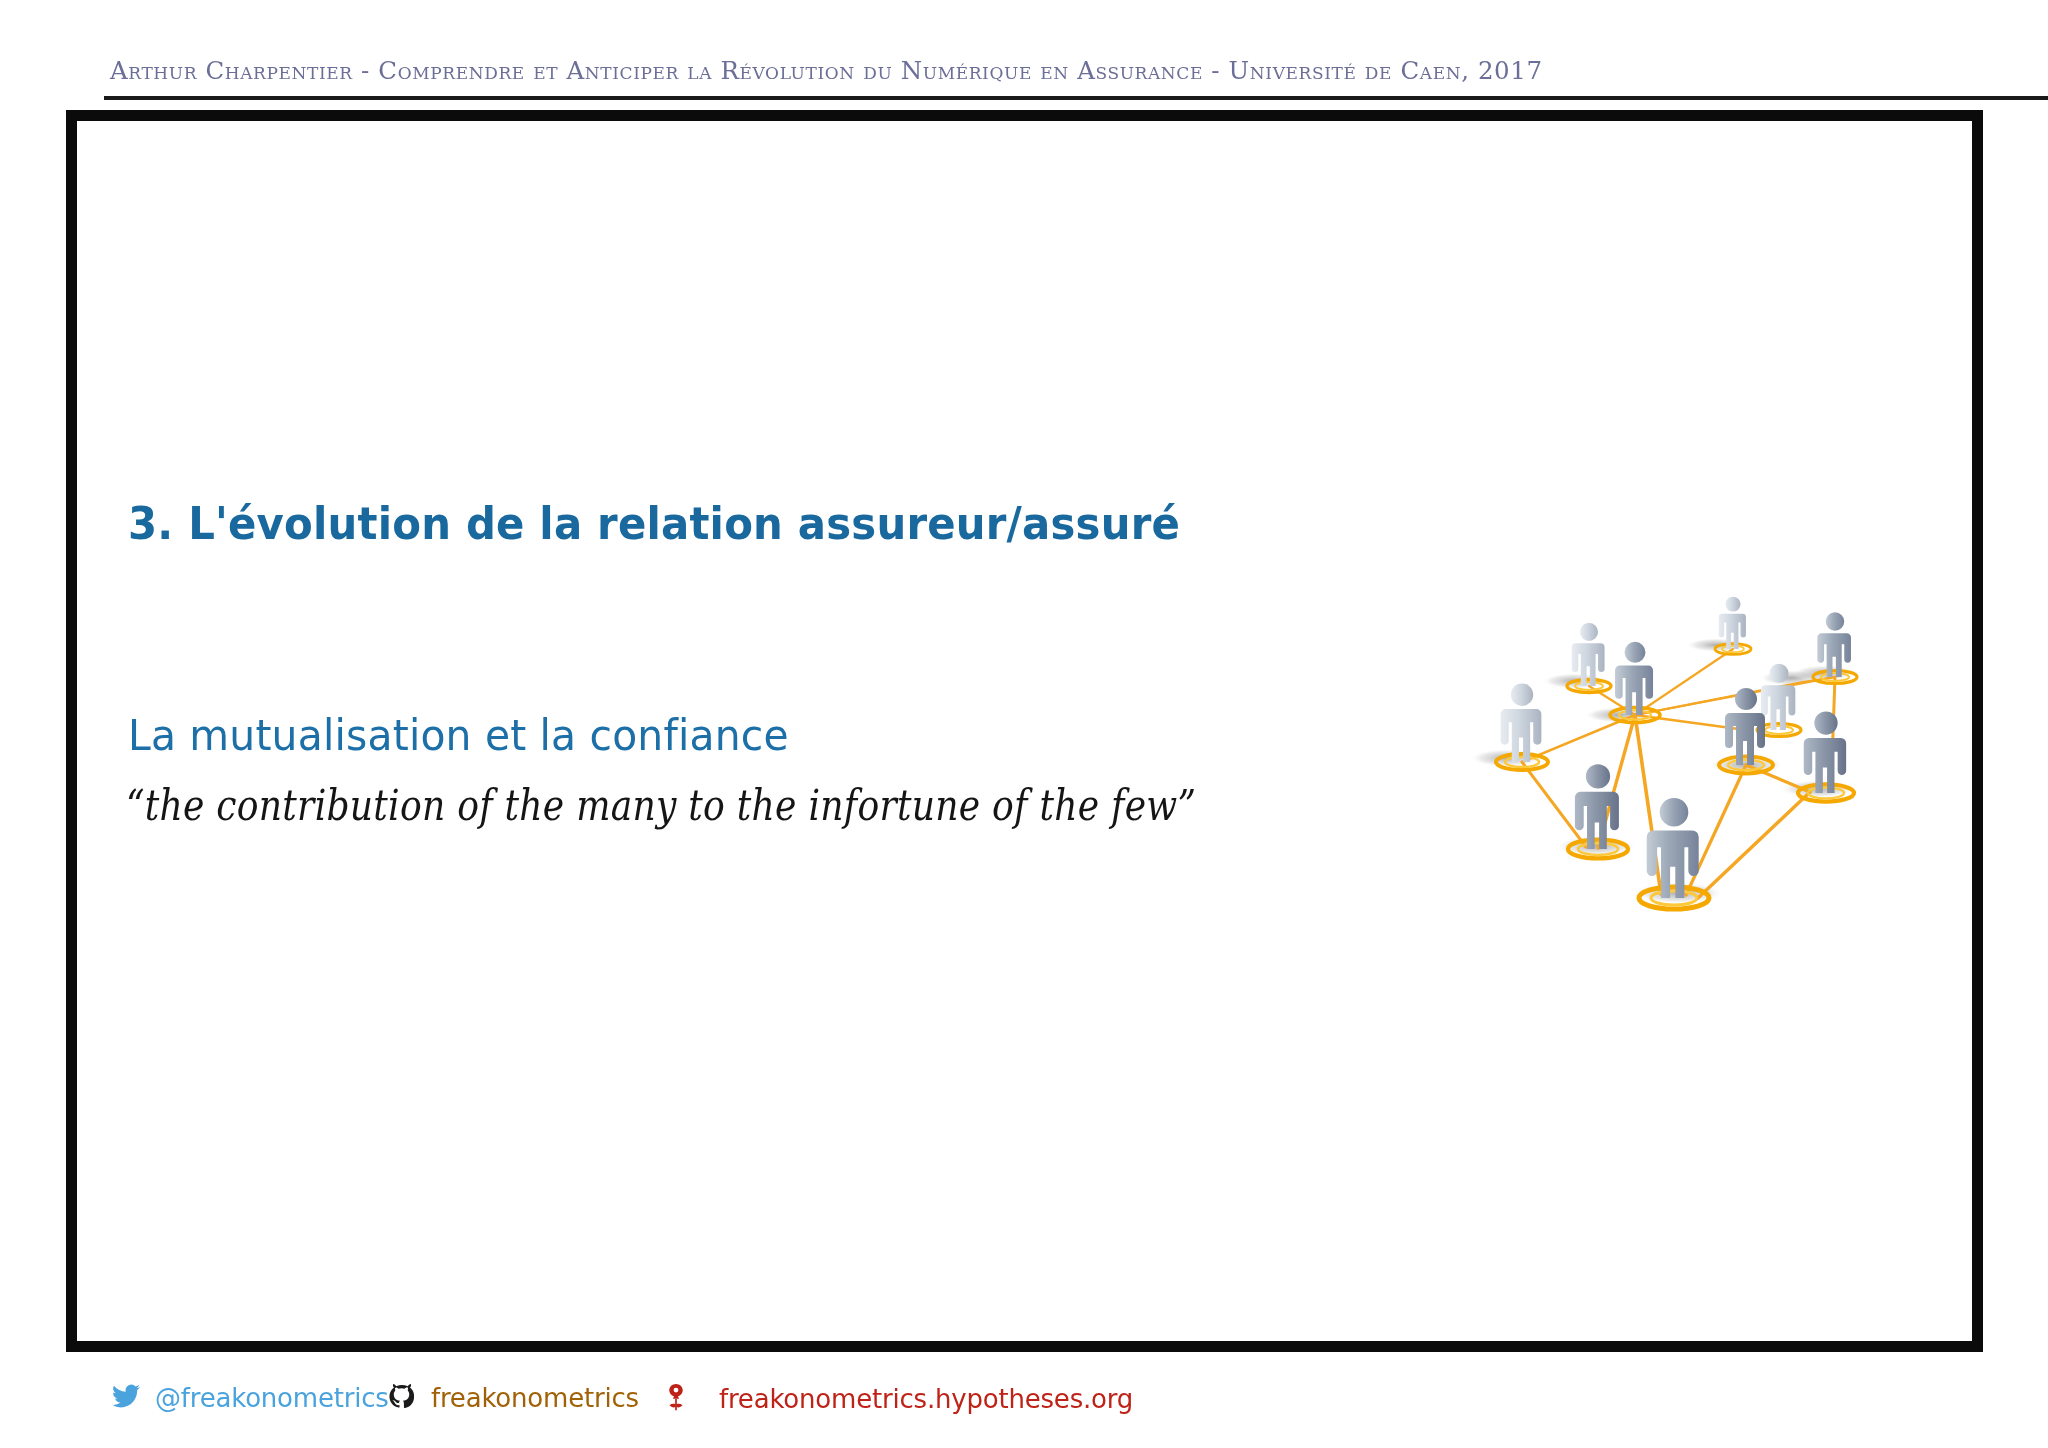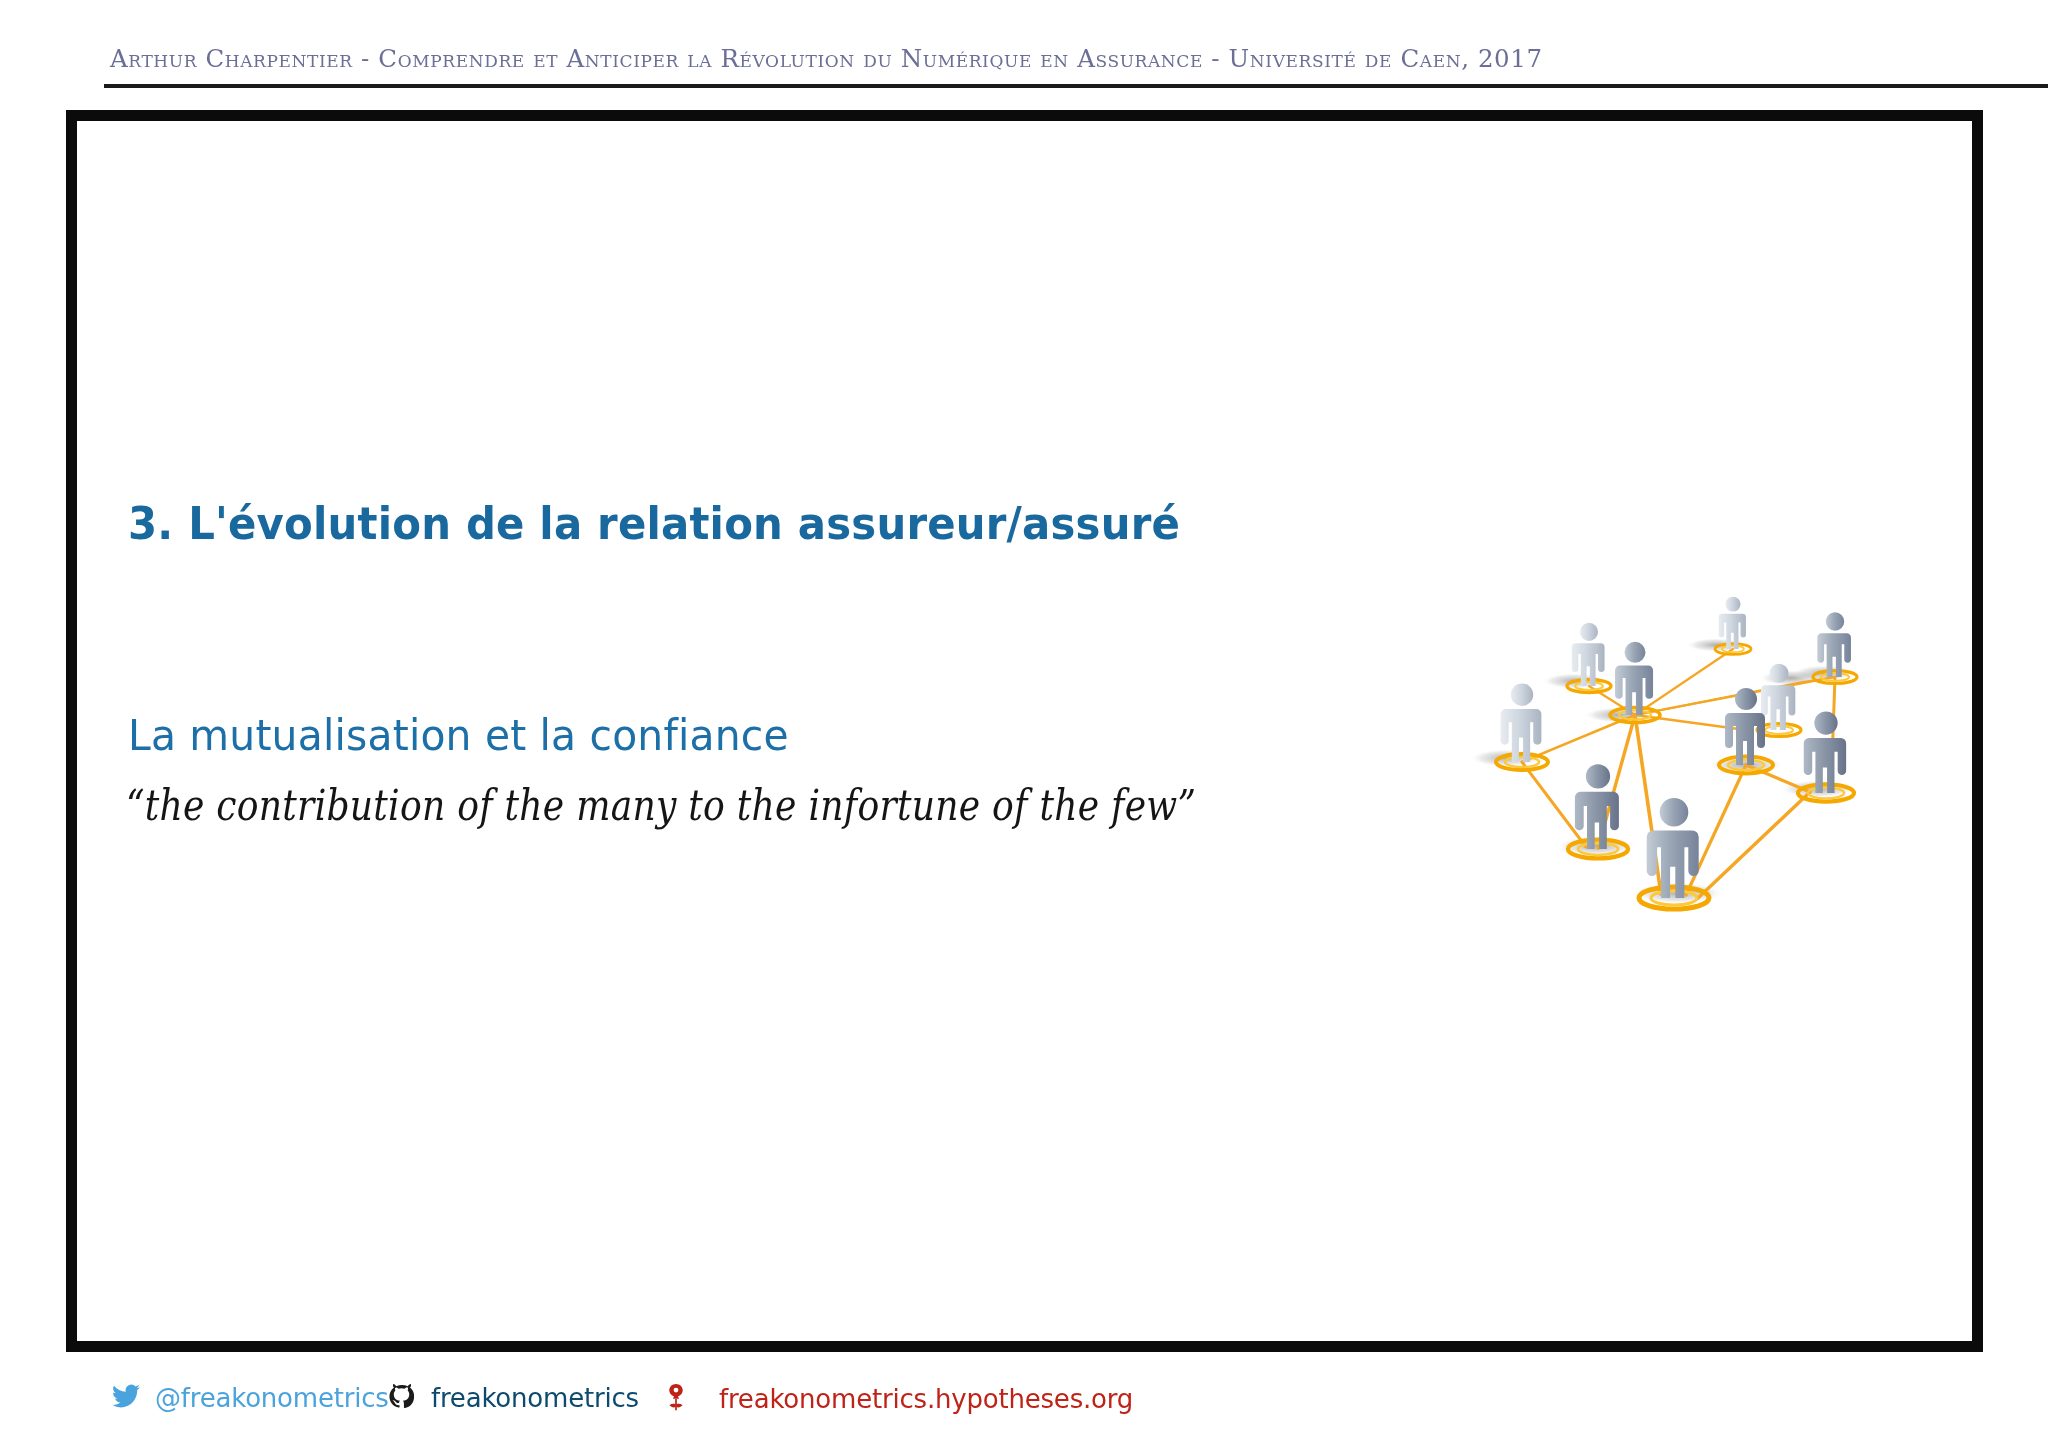--- a/index.html
+++ b/index.html
@@ -12,21 +12,21 @@
     height: 1448px;
     position: relative;
     overflow: hidden;
     font-family: "Liberation Sans", sans-serif;
   }
 
   
   .header {
     position: absolute;
     left: 0;
-    top: 0;
+    top: 12px;
     width: 2048px;
     height: 92px;
   }
   .header-text {
     position: absolute;
     left: 110px;
     top: 44px;
     font-family: "DejaVu Serif", "Liberation Serif", serif;
     font-variant: small-caps;
     font-size: 24.5px;
@@ -126,21 +126,21 @@
     white-space: nowrap;
   }
   .footer-item .fi-label {
     font-family: "DejaVu Sans", "Liberation Sans", sans-serif;
     font-size: 26px;
     letter-spacing: -0.2px;
   }
   #footer-twitter { left: 110px; top: 12px; justify-content: center; }
   #footer-twitter .fi-label { color: #4aa3dd; }
   #footer-github  { left: 386px; top: 12px; }
-  #footer-github .fi-label  { color: #0c4a6e; }
+  #footer-github .fi-label  { color: #a16207; }
   #footer-hypo    { left: 661px; top: 12px; gap: 28px; }
   #footer-hypo .fi-label    { color: #bf2318; }
 
   .footer-icon { display: block; }
 </style>
 </head>
 <body>
 
 <div class="header">
   <div class="header-text">Arthur Charpentier - Comprendre et Anticiper la Révolution du Numérique en Assurance - Université de Caen, 2017</div>

